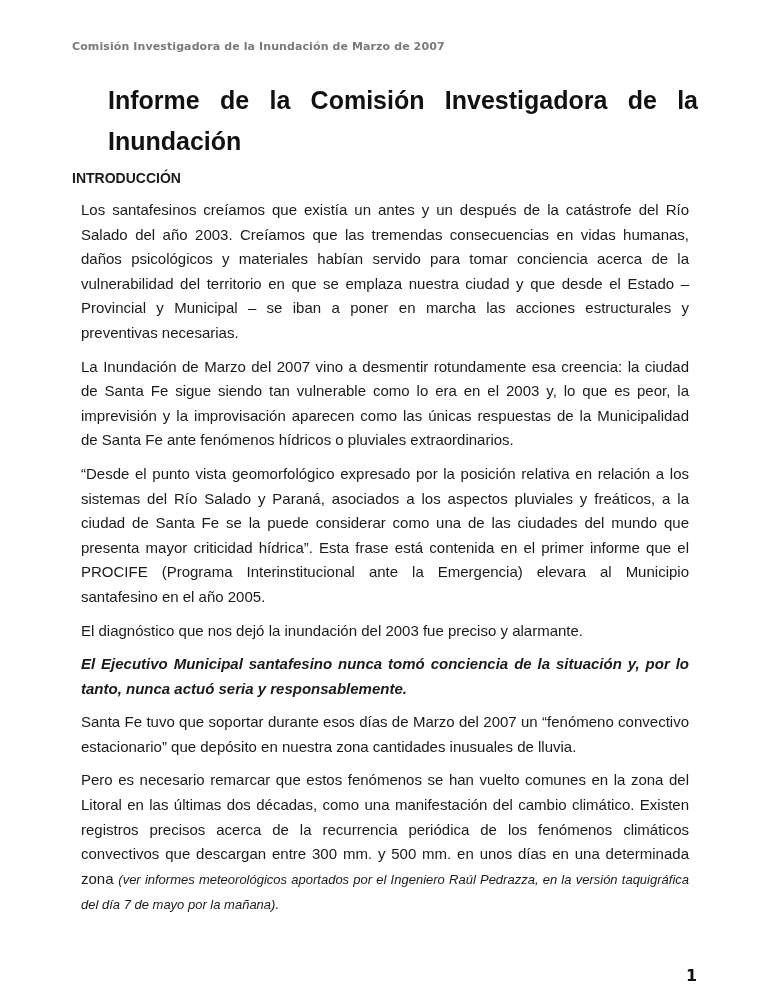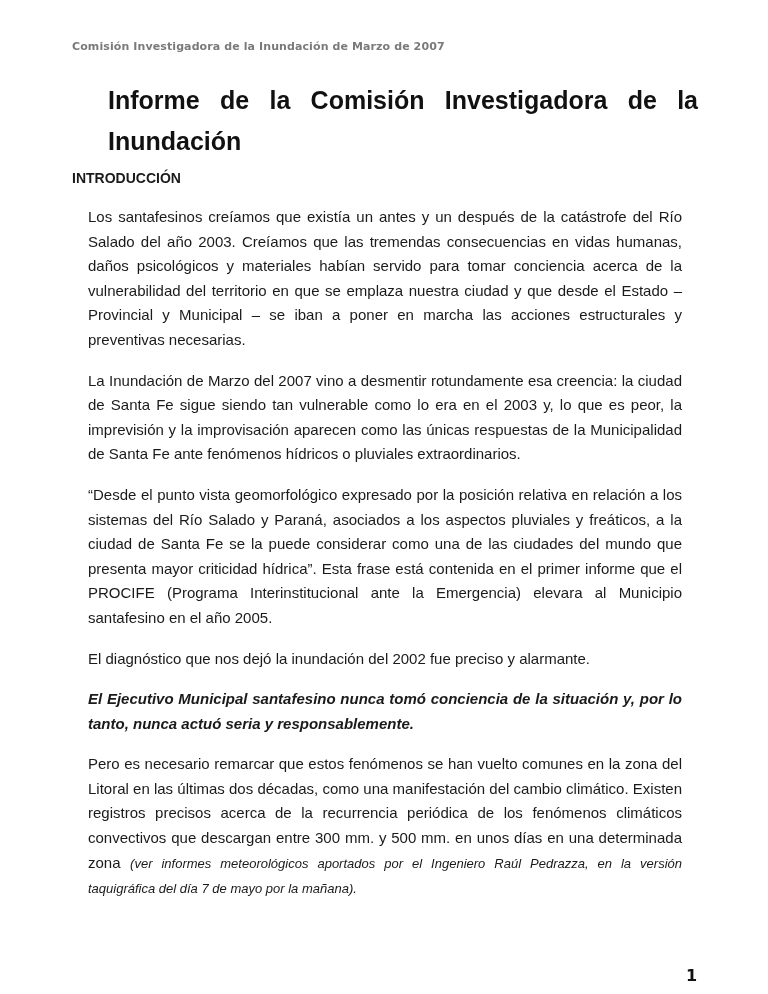--- a/index.html
+++ b/index.html
@@ -2,39 +2,40 @@
 <html><head>
 <meta charset="utf-8">
 <style>
   html, body { margin: 0; padding: 0; background: #ffffff; }
   body { width: 768px; height: 994px; position: relative; overflow: hidden; font-family: "Liberation Sans", sans-serif; color: #1a1a1a; }
   .header { position: absolute; left: 72px; top: 40px; font-family: "DejaVu Sans", sans-serif; font-weight: bold; font-size: 11px; color: #7a7a7a; letter-spacing: 0.1px; text-align: center; }
   .title { position: absolute; left: 72px; top: 80px; width: 626px; font-family: "Liberation Sans", sans-serif; font-weight: bold; font-size: 25px; line-height: 41px; text-align: justify; text-align-last: left; color: #111; }
   .title .l1 { display: block; text-align: justify; text-align-last: justify; margin-left: 36px; }
   .content { position: absolute; left: 72px; top: 167px; width: 626px; font-size: 15px; line-height: 24.6px; }
   .section-heading { font-weight: bold; font-size: 14px; line-height: 22px; margin-bottom: 1px; }
-  .p { text-align: justify; margin: 16px; }
+  .p { text-align: justify; margin: 9px; }
   .italic { }
   .bold { font-weight: bold; font-style: italic; }
   .small-italic { font-style: italic; font-size: 13px; }
   .page-number { position: absolute; left: 686px; top: 966px; font-family: "DejaVu Sans", sans-serif; font-weight: bold; font-size: 16px; color: #111; }
 </style>
 </head>
 <body>
 
 <div class="header">Comisión Investigadora de la Inundación de Marzo de 2007</div>
 
 <div class="title">
   <span class="l1">Informe de la Comisión Investigadora de la Inundación</span>
 </div>
 
 <div class="content">
   <div class="section-heading">INTRODUCCIÓN</div>
 
   <p class="p">Los santafesinos creíamos que existía un antes y un después de la catástrofe del Río Salado del año 2003. Creíamos que las tremendas consecuencias en vidas humanas, daños psicológicos y materiales habían servido para tomar conciencia acerca de la vulnerabilidad del territorio en que se emplaza nuestra ciudad y que desde el Estado – Provincial y Municipal – se iban a poner en marcha las acciones estructurales y preventivas necesarias.</p>
   <p class="p">La Inundación de Marzo del 2007 vino a desmentir rotundamente esa creencia: la ciudad de Santa Fe sigue siendo tan vulnerable como lo era en el 2003 y, lo que es peor, la imprevisión y la improvisación aparecen como las únicas respuestas de la Municipalidad de Santa Fe ante fenómenos hídricos o pluviales extraordinarios.</p>
   <p class="p"><span class="italic">“Desde el punto vista geomorfológico expresado por la posición relativa en relación a los sistemas del Río Salado y Paraná, asociados a los aspectos pluviales y freáticos, a la ciudad de Santa Fe se la puede considerar como una de las ciudades del mundo que presenta mayor criticidad hídrica”.</span><span> Esta frase está contenida en el primer informe que el PROCIFE (Programa Interinstitucional ante la Emergencia) elevara al Municipio santafesino en el año 2005.</span></p>
-  <p class="p">El diagnóstico que nos dejó la inundación del 2002 fue preciso y alarmante.</p>
+  <p class="p">El diagnóstico que nos dejó la inundación del 2003 fue preciso y alarmante.</p>
   <p class="p bold">El Ejecutivo Municipal santafesino nunca tomó conciencia de la situación y, por lo tanto, nunca actuó seria y responsablemente.</p>
+  <p class="p">Santa Fe tuvo que soportar durante esos días de Marzo del 2007 un “fenómeno convectivo estacionario” que depósito en nuestra zona cantidades inusuales de lluvia.</p>
   <p class="p"><span>Pero es necesario remarcar que estos fenómenos se han vuelto comunes en la zona del Litoral en las últimas dos décadas, como una manifestación del cambio climático. Existen registros precisos acerca de la recurrencia periódica de los fenómenos climáticos convectivos que descargan entre 300 mm. y 500 mm. en unos días en una determinada zona </span><span class="small-italic">(ver informes meteorológicos aportados por el Ingeniero Raúl Pedrazza, en la versión taquigráfica del día 7 de mayo por la mañana).</span></p>
 </div>
 
 <div class="page-number">1</div>
 
 </body></html>

